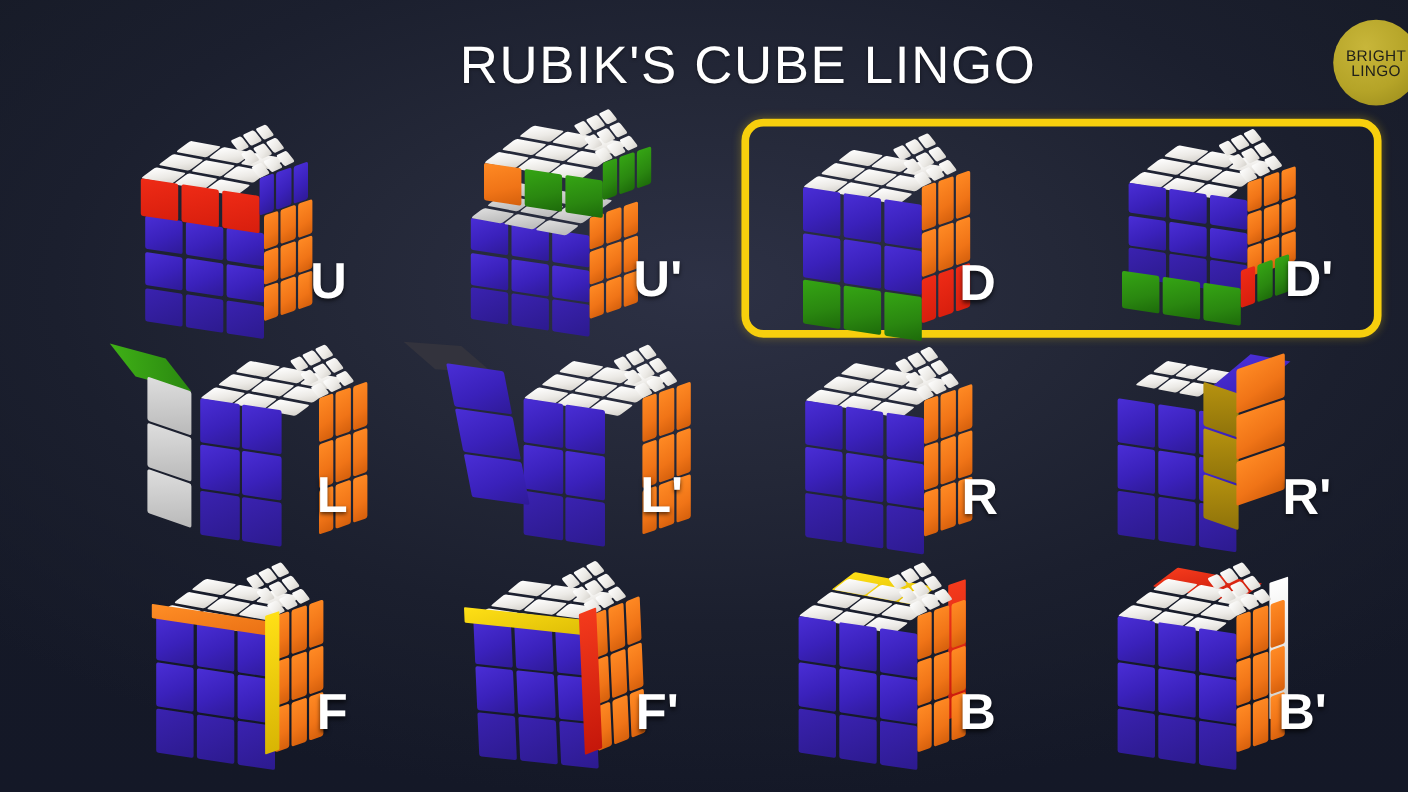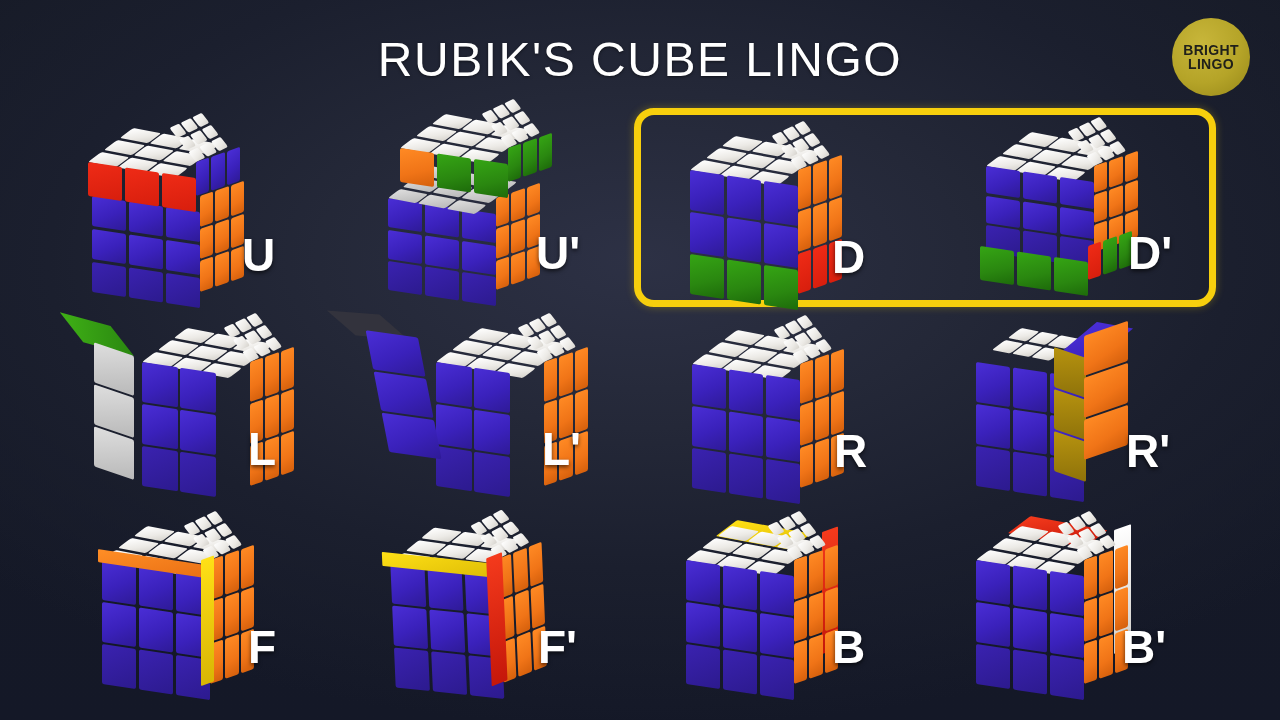--- a/index.html
+++ b/index.html
@@ -13,21 +13,21 @@
     position:relative;
   }
   
   #bg-vignette {
     position:absolute; inset:0;
     background:
       radial-gradient(ellipse 70% 65% at 50% 36%, #2d3145 0%, #242838 36%, #1b1f2e 66%, #14182400 100%),
       linear-gradient(#161a26,#141827);
     pointer-events:none;
   }
-  #stage { position:absolute; inset:0; }
+  #stage { position:absolute; inset:0;margin-left:40px; }
 
   
   #page-title {
     position:absolute; top:32px; left:0; width:1280px;
     text-align:center;
     font-size:48px; letter-spacing:1.5px;
     font-weight:300;
     color:#ffffff;
     text-shadow:0 1px 3px rgba(0,0,0,.5);
   }
@@ -35,21 +35,21 @@
   
   #brand-badge {
     position:absolute; top:18px; left:1172px;
     width:78px; height:78px; border-radius:50%;
     background:radial-gradient(circle at 38% 32%, #c8b63a 0%, #b5a428 55%, #958618 100%);
     display:flex; flex-direction:column;
     align-items:center; justify-content:center;
     line-height:1.02;
   }
   #brand-badge span {
-    font-size:14px; font-weight:bold; color:#20201a;
+    font-size:14px; font-weight:normal; color:#20201a;
     letter-spacing:.3px;
   }
 
   
   #highlight-box {
     position:absolute;
     left:634px; top:108px; width:582px; height:199px;
     border:7px solid #f7cf0d;
     border-radius:20px;
     box-shadow:0 0 9px rgba(247,207,13,.30);

